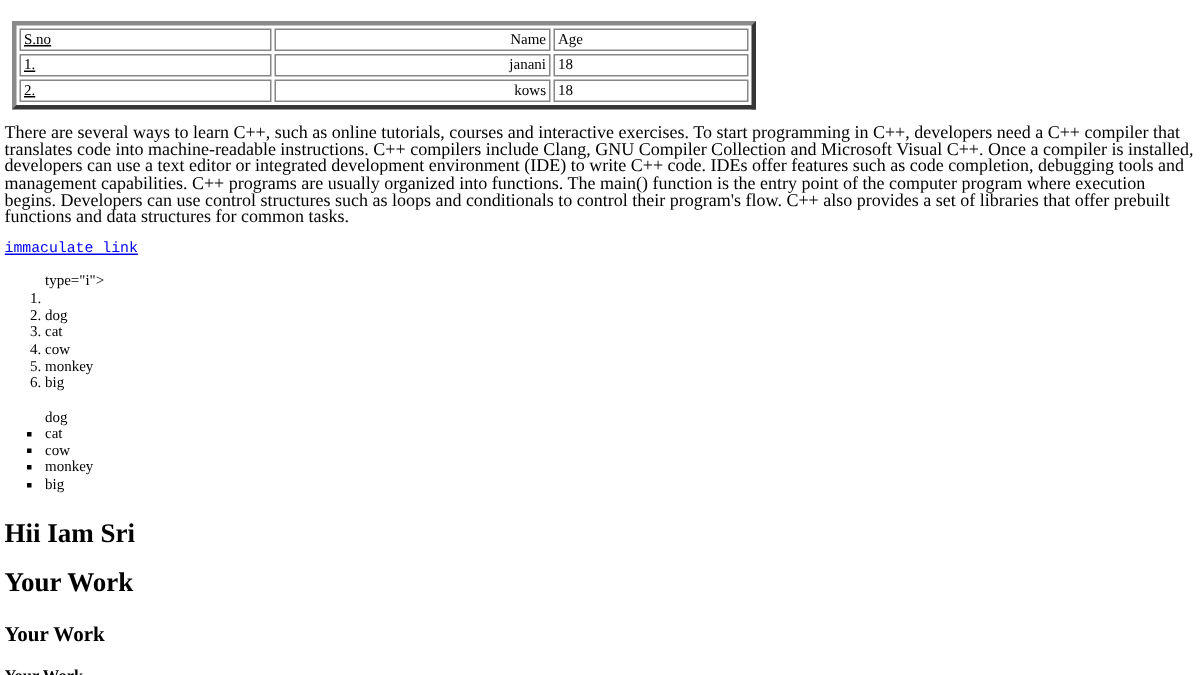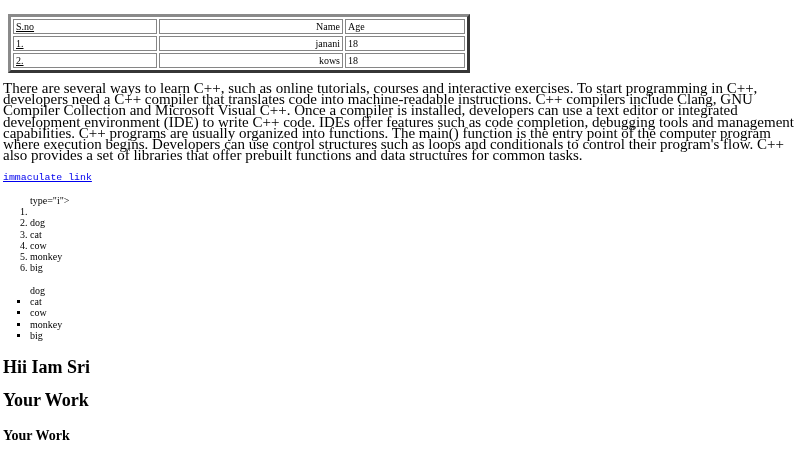--- a/index.html
+++ b/index.html
@@ -28,30 +28,30 @@
     box-sizing: border-box;
     border: 1px solid #868686;
     height: 15px;
     padding: 0 2px;
     font-size: 10px;
     line-height: 11.5px;
     vertical-align: middle;
     white-space: nowrap;
     overflow: hidden;
   }
-  td.c1 { width: 144px; text-decoration: underline; }
+  td.c1 { width: 168px; text-decoration: underline; }
   td.c2 { width: 184px; text-align: right; }
-  td.c3 { width: 120px; }
+  td.c3 { width: 130px; }
 
   
   p.intro {
     margin: 10px 0;
     width: 795px;
     line-height: 11.2px;
-    font-size: 15px;
+    font-size: 12px;
   }
 
   
   p.linkline { margin: 10px 0; line-height: 11.2px; }
   a.ilink {
     color: #0000EE;
     text-decoration: underline;
     font-size: 9.9px;
     cursor: pointer;
     font-family: Liberation Mono, monospace;

